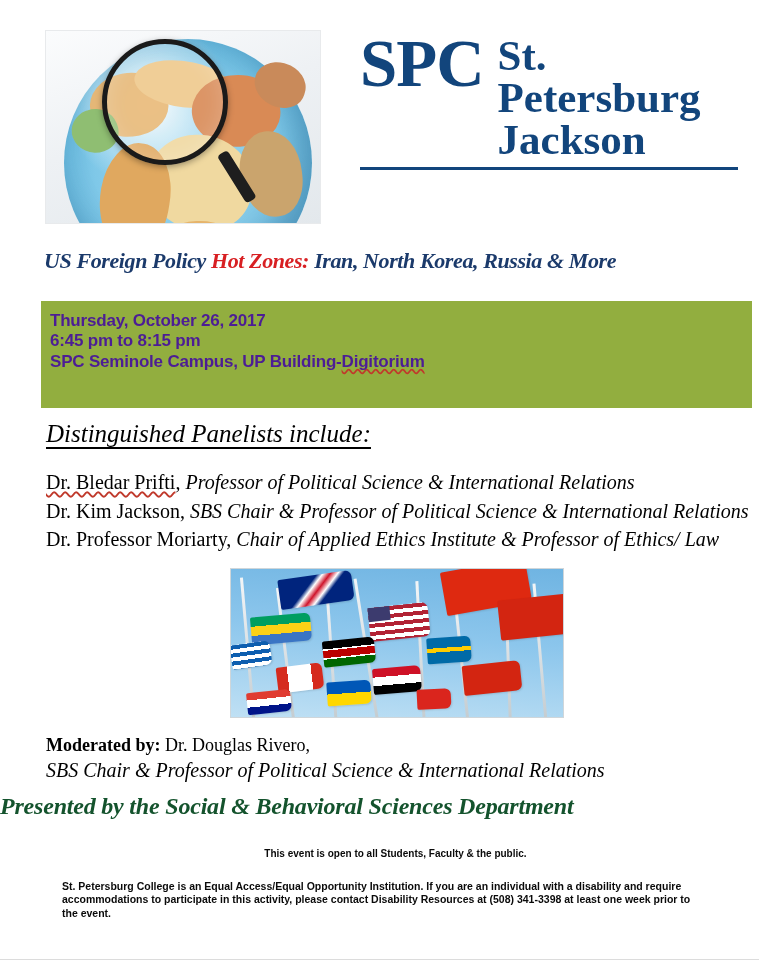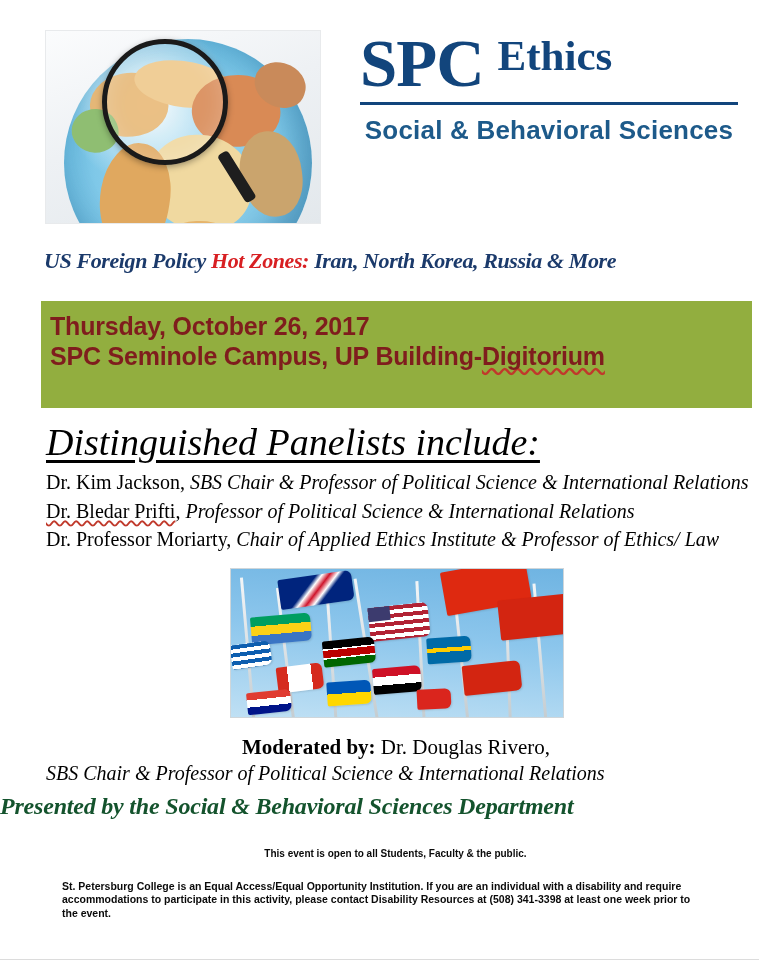--- a/index.html
+++ b/index.html
@@ -151,39 +151,39 @@
     top: 301px;
     width: 711px;
     height: 107px;
     background: #92ae3f;
     box-sizing: border-box;
     padding: 10px 0 0 9px;
   }
   .banner-line {
     font-family: "Liberation Sans", "DejaVu Sans", sans-serif;
     font-weight: bold;
-    font-size: 25px;
+    font-size: 17px;
     line-height: 1.2;
-    color: #7f1d1d;
+    color: #4c1d95;
     letter-spacing: -0.2px;
     white-space: nowrap;
   }
   .squiggle {
     text-decoration: underline wavy #c0392b;
     text-decoration-skip-ink: none;
     text-underline-offset: 2px;
   }
 
   
   .panel-heading {
     position: absolute;
     left: 46px;
     top: 420px;
     font-style: italic;
-    font-size: 38px;
+    font-size: 25px;
     color: #000;
     text-decoration: underline;
     text-underline-offset: 5px;
     white-space: nowrap;
   }
   .panelists {
     position: absolute;
     left: 46px;
     top: 468px;
     width: 706px;
@@ -238,21 +238,21 @@
   .fl-vn  { background:#da251d; }
   .fl-za  { background: linear-gradient(180deg,#e03c31 0 33%,#ffffff 33% 66%,#001489 66% 100%); }
 
   
   .moderator {
     position: absolute;
     left: 46px;
     top: 734px;
     width: 700px;
   }
-  .mod-line1 { font-size: 21px; line-height: 1.25; color:#000; white-space: nowrap; text-align: center; }
+  .mod-line1 { font-size: 18px; line-height: 1.25; color:#000; white-space: nowrap; }
   .mod-label { font-weight: bold; }
   .mod-line2 { font-size: 20px; font-style: italic; line-height: 1.3; color:#000; white-space: nowrap; }
 
   
   .presented {
     position: absolute;
     left: 0;
     top: 793px;
     width: 759px;
     text-align: left;
@@ -306,41 +306,42 @@
       <div class="landmass lm9"></div>
     </div>
     <div class="lens"></div>
     <div class="lens-handle"></div>
   </div>
 
   <div class="logo">
     <div class="logo-row">
       <div class="logo-spc">SPC</div>
       <div class="logo-words">
-        <div>Ethics</div>
+        <div>St. Petersburg</div>
+        <div>Jackson</div>
       </div>
     </div>
     <div class="logo-rule"></div>
-    <div class="logo-sub">Social &amp; Behavioral Sciences</div>
   </div>
 </div>
 
 <div class="event-title"><span>US Foreign Policy </span><span class="hot">Hot Zones:</span><span> Iran, North Korea, Russia &amp; More</span></div>
 
 <div class="banner">
   <div class="banner-line">Thursday, October 26, 2017</div>
+  <div class="banner-line">6:45 pm to 8:15 pm</div>
   <div class="banner-line"><span>SPC Seminole Campus, UP Building-</span><span class="squiggle">Digitorium</span></div>
 </div>
 
 <div class="panel-heading">Distinguished Panelists include:</div>
 
 <div class="panelists">
+  <div class="panelist"><span class="p-name squiggle">Dr. Bledar Prifti</span><span class="p-name">,</span><span class="p-role"> Professor of Political Science &amp; International Relations</span></div>
+
   <div class="panelist"><span class="p-name">Dr. Kim Jackson,</span><span class="p-role"> SBS Chair &amp; Professor of Political Science &amp; International Relations</span></div>
-
-  <div class="panelist"><span class="p-name squiggle">Dr. Bledar Prifti</span><span class="p-name">,</span><span class="p-role"> Professor of Political Science &amp; International Relations</span></div>
 
   <div class="panelist"><span class="p-name">Dr. Professor Moriarty,</span><span class="p-role"> Chair of Applied Ethics Institute &amp; Professor of Ethics/ Law</span></div>
 </div>
 
 <div class="flags-photo">
   <div class="pole" style="left:22px;  height:150px; transform:rotate(-5deg);"></div>
   <div class="pole" style="left:62px;  height:140px; transform:rotate(-7deg);"></div>
   <div class="pole" style="left:104px; height:136px; transform:rotate(-4deg);"></div>
   <div class="pole" style="left:146px; height:150px; transform:rotate(-9deg);"></div>
   <div class="pole" style="left:192px; height:146px; transform:rotate(-3deg);"></div>

